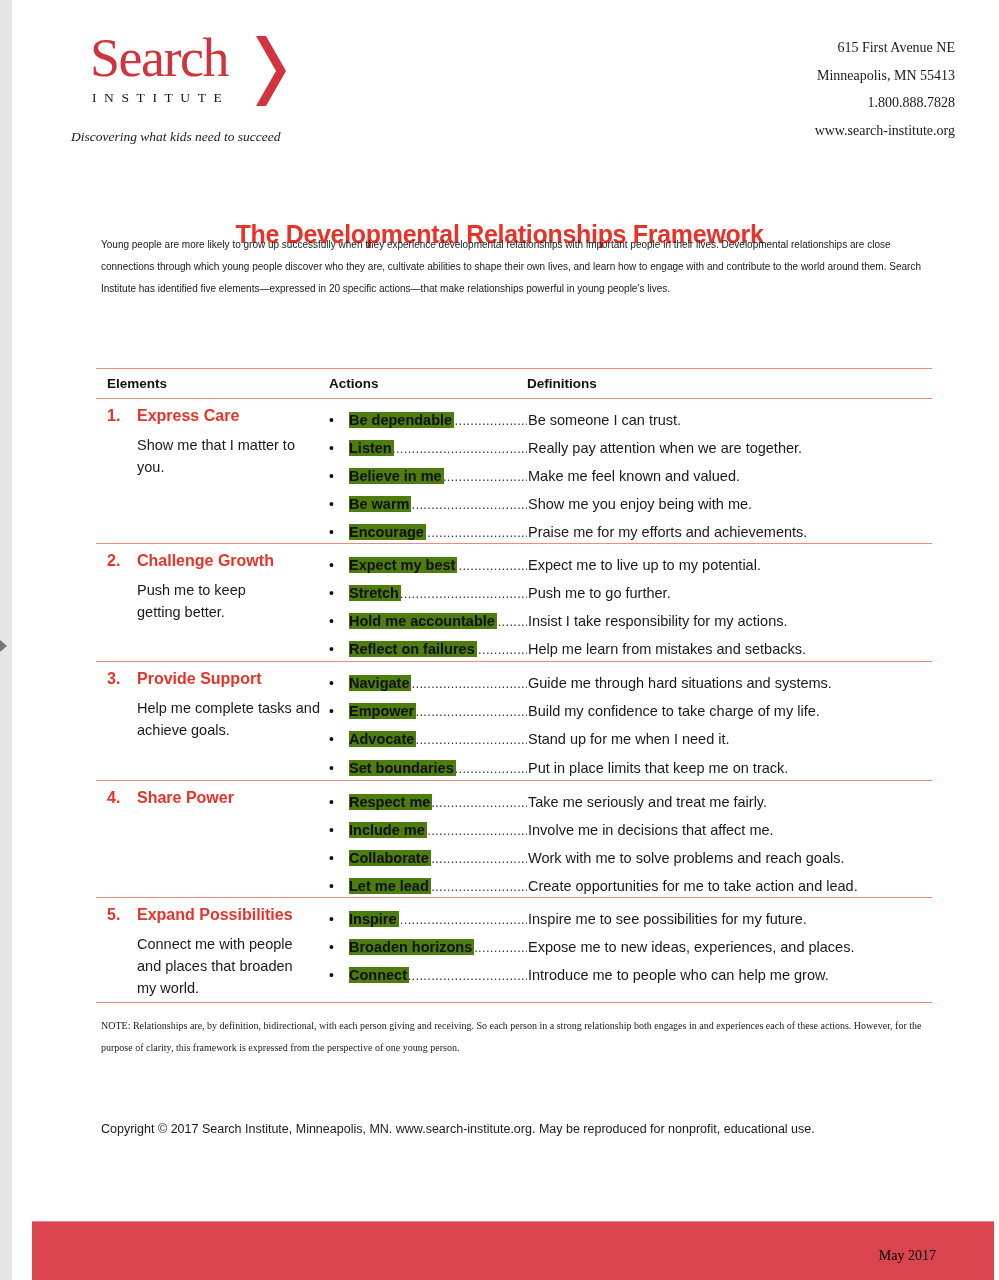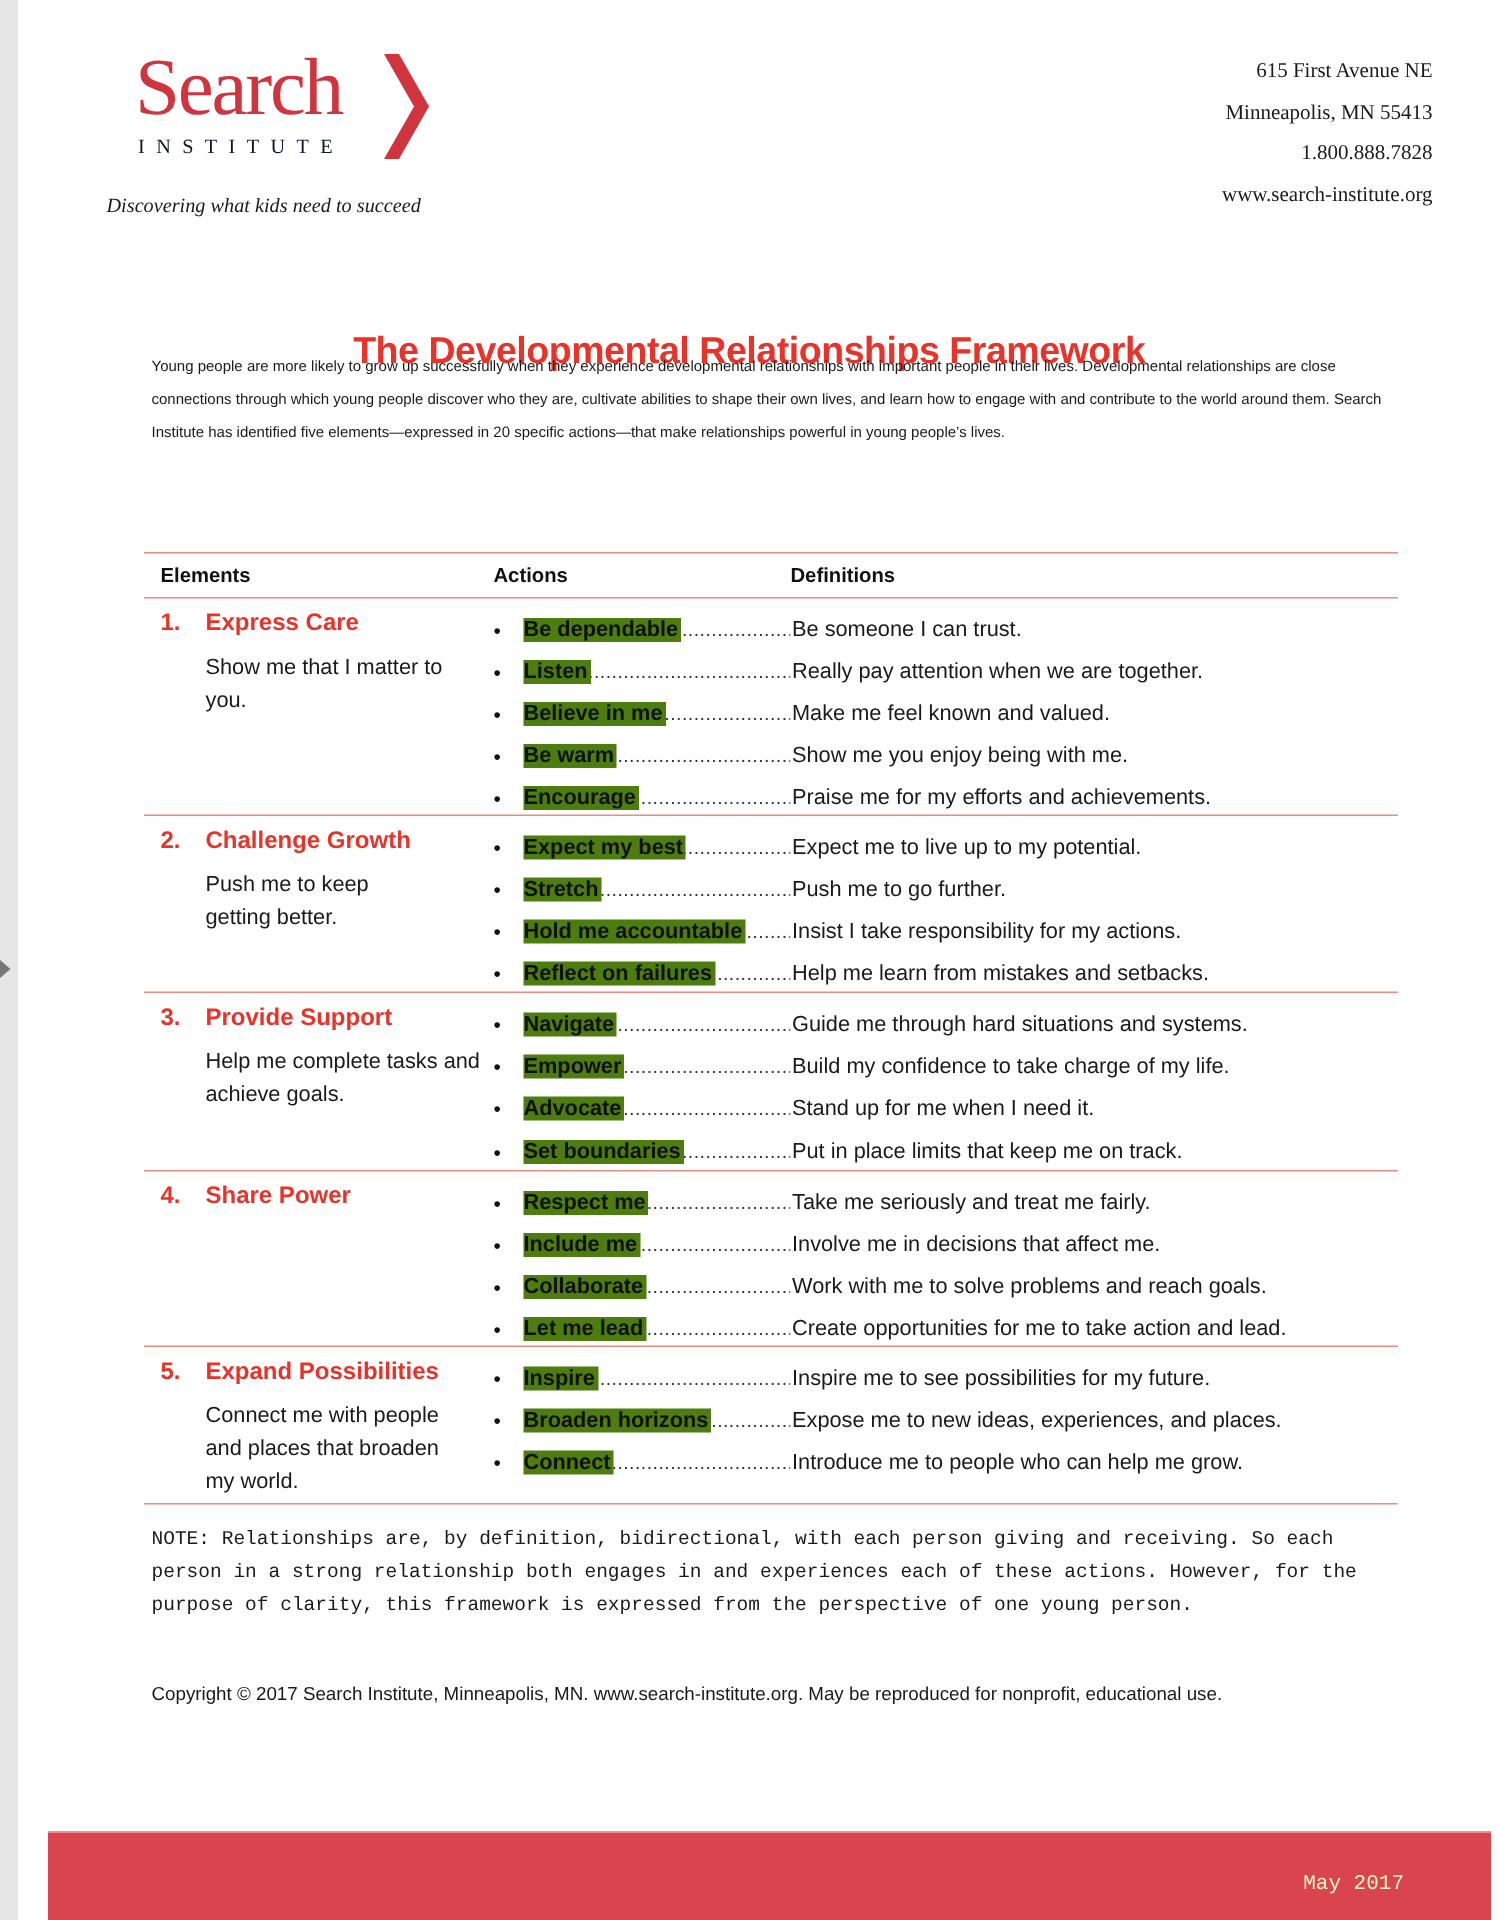--- a/index.html
+++ b/index.html
@@ -47,27 +47,27 @@
   .bullet { width: 20px; font-size: 14px; color: #111; }
   .act-name { font-weight: bold; color: #111; }
   .act-def { position: absolute; left: 198px; color: #1a1a1a; background: #fff; padding-left: 1px; }
   .action { position: relative; }
   .dots { position: absolute; left: 20px; width: 178px; overflow: hidden; white-space: nowrap; color: #333; z-index: 0; }
   .dots::after { content: "......................................................................"; font-size: 13px; letter-spacing: 0.3px; }
   .act-name { position: relative; z-index: 1; background: #4d7c0f; padding-right: 2px; margin-left: 20px; }
   .bullet { position: absolute; left: 0; }
 
   .note { position: absolute; left: 101px; top: 1015px; width: 830px;
-    font-family: Liberation Mono, monospace; font-size: 13px; line-height: 22px; color: #1a1a1a; }
+    font-family: Liberation Serif, serif; font-size: 10px; line-height: 22px; color: #1a1a1a; }
   .copyright { position: absolute; left: 101px; top: 1122px;
     font-family: "Liberation Sans", "DejaVu Sans", sans-serif; font-size: 12.5px; color: #1a1a1a; }
 
   .footer-band { position: absolute; left: 32px; top: 1221px; width: 962px; height: 59px; background: #d9444e; border-top: 1px solid #e88a8f; }
-  .footer-date { position: absolute; right: 58px; top: 26px; color: #fef9c3;
-    font-family: Liberation Mono, monospace; font-size: 14px; }
+  .footer-date { position: absolute; right: 58px; top: 26px; color: #000000;
+    font-family: Liberation Serif, serif; font-size: 14px; }
 </style>
 </head>
 <body>
 
 <div class="viewer-strip"></div>
 <div class="viewer-marker"></div>
 
 <div class="logo">
   <div class="logo-word">Search</div>
   <svg class="logo-chevron" viewBox="0 0 30 70">

